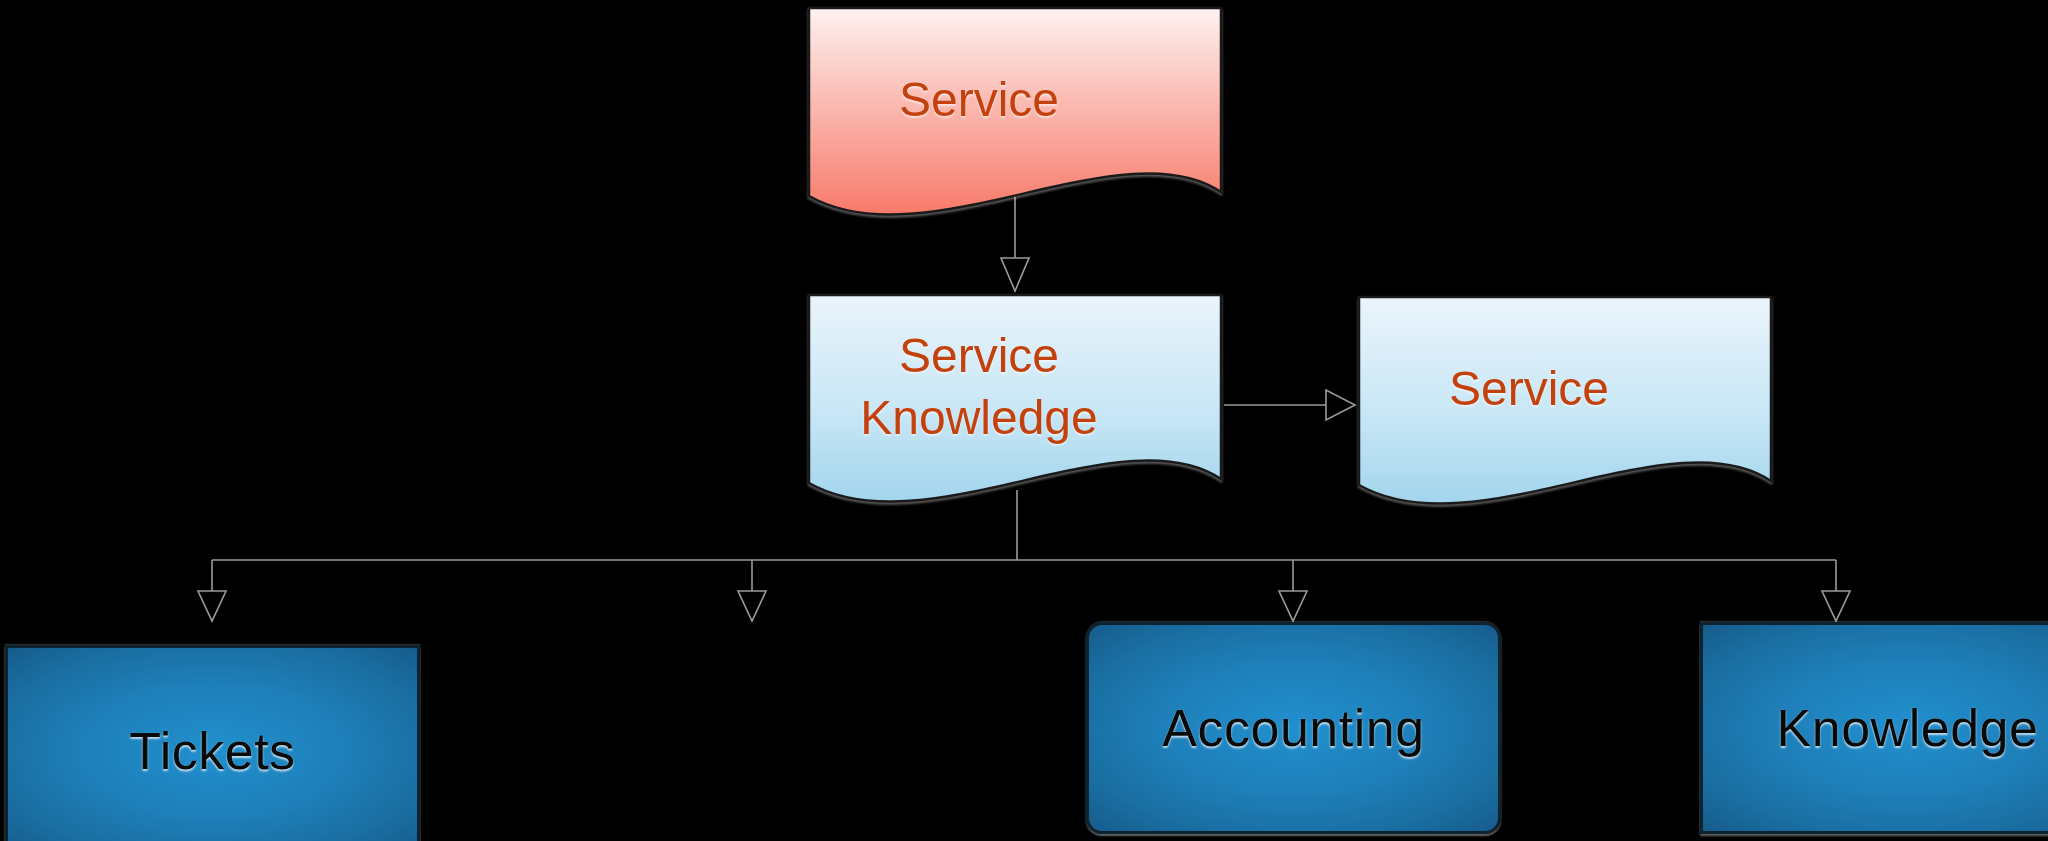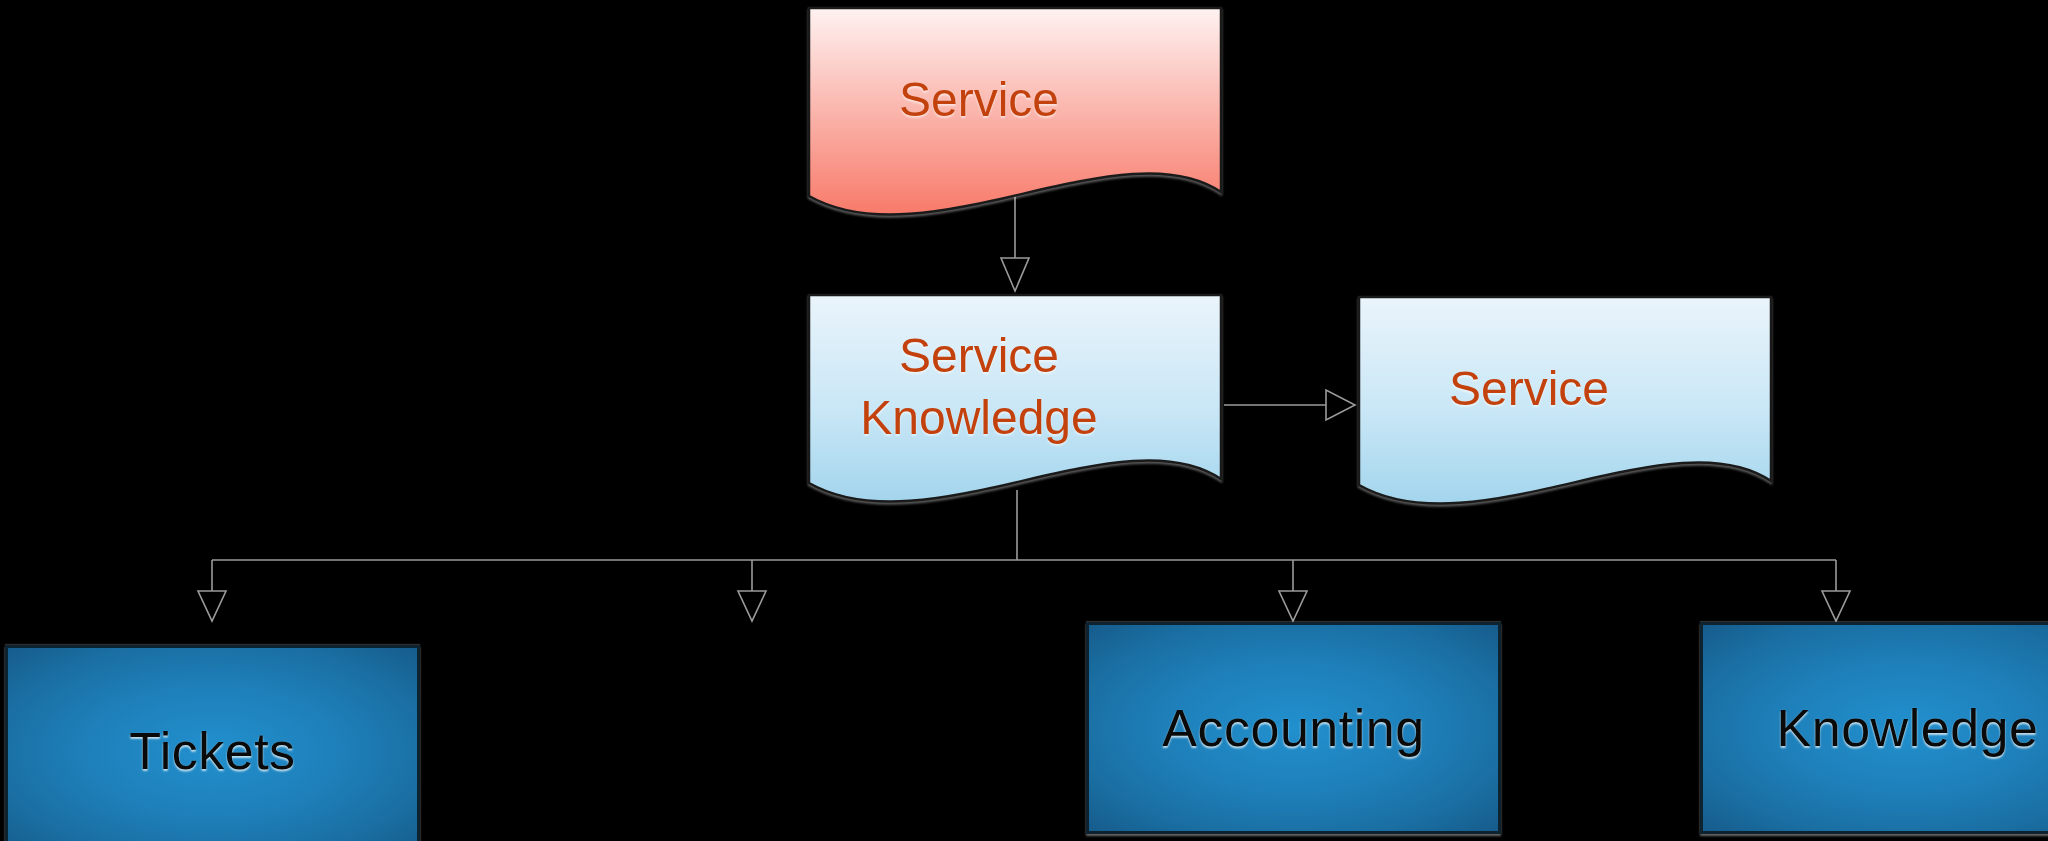--- a/index.html
+++ b/index.html
@@ -107,21 +107,21 @@
     <div class="doc-label">
       <span>Service</span>
     </div>
   </div>
 
   <div class="node rect-node" style="left:5px;top:622px;margin-top:23px;">
     <span class="rect-label">Tickets</span>
   </div>
 
 
-  <div class="node rect-node" style="left:1086px;top:622px;">
+  <div class="node rect-node" style="left:1086px;top:622px;border-radius:16px;">
     <span class="rect-label">Accounting</span>
   </div>
 
   <div class="node rect-node" style="left:1700px;top:622px;">
     <span class="rect-label">Knowledge</span>
   </div>
 
 </div>
 
 </body></html>

